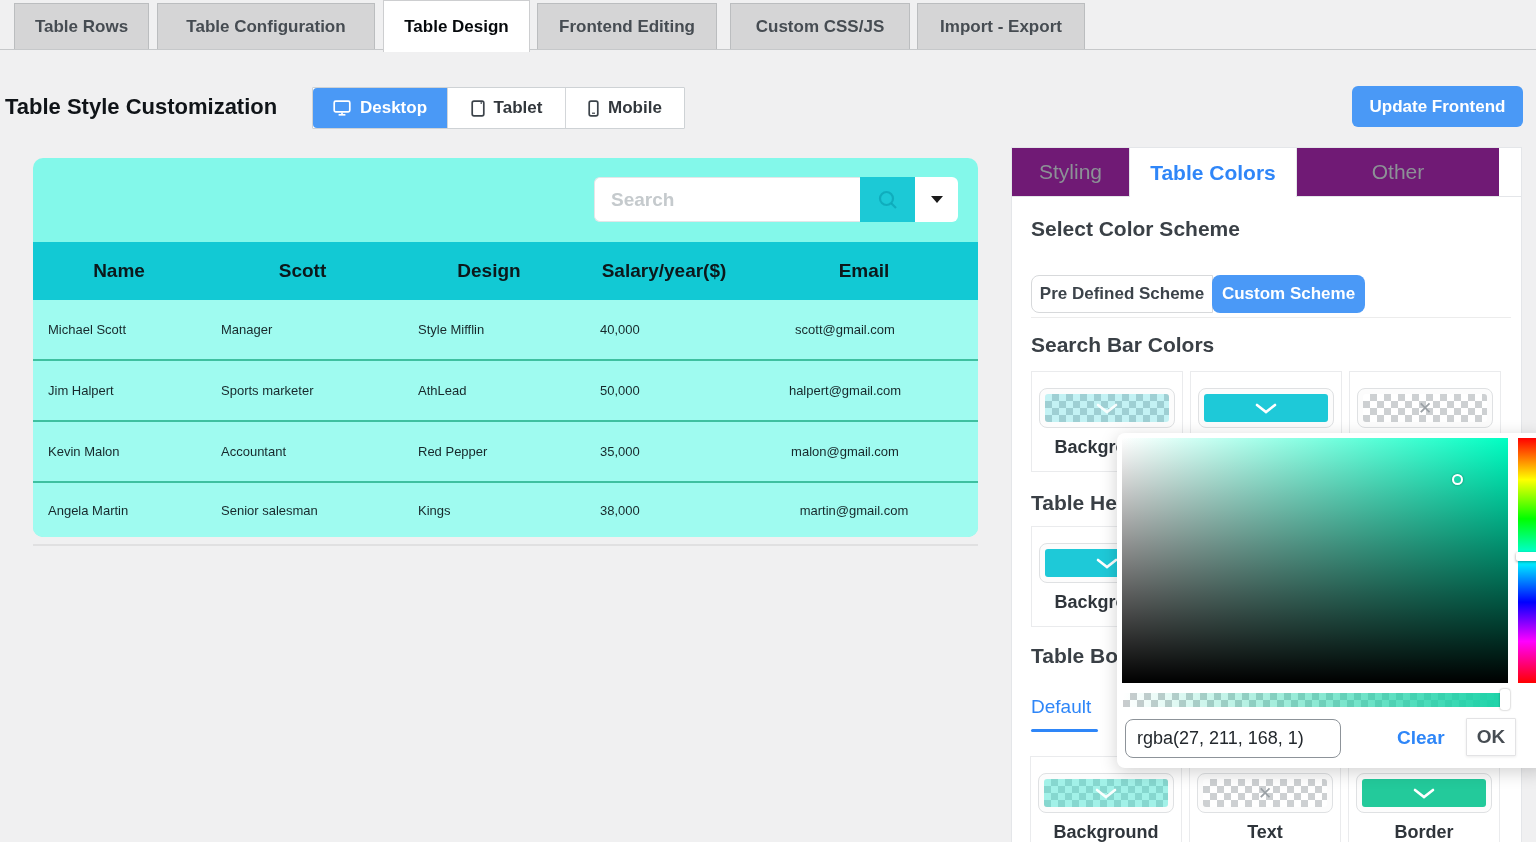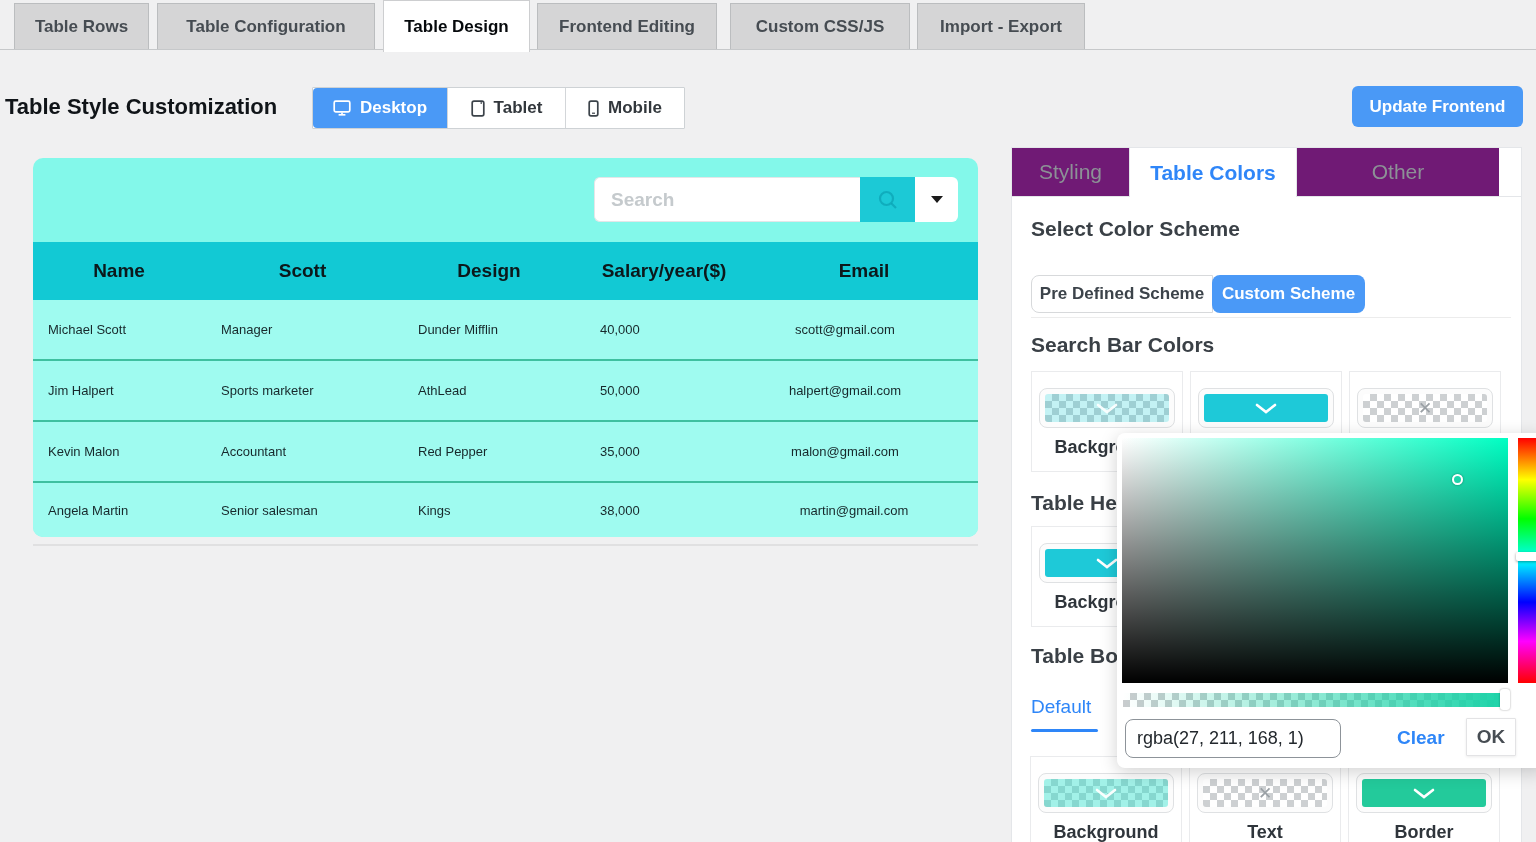--- a/index.html
+++ b/index.html
@@ -132,21 +132,21 @@
   <div class="phead">
     <div class="hc" style="width:172px">Name</div>
     <div class="hc" style="width:195px">Scott</div>
     <div class="hc" style="width:178px">Design</div>
     <div class="hc" style="width:172px">Salary/year($)</div>
     <div class="hc" style="width:228px">Email</div>
   </div>
   <div class="prow" style="top:142px;height:59px">
     <div class="bc" style="width:172px;padding-left:15px">Michael Scott</div>
     <div class="bc" style="width:195px;padding-left:16px">Manager</div>
-    <div class="bc" style="width:178px;padding-left:18px">Dunder Mifflin</div>
+    <div class="bc" style="width:178px;padding-left:18px">Style Mifflin</div>
     <div class="bc" style="width:172px;padding-left:22px">40,000</div>
     <div class="bc" style="width:228px;text-align:center;padding-right:38px">scott@gmail.com</div>
   </div>
   <div class="prow bt" style="top:201px;height:61px">
     <div class="bc" style="width:172px;padding-left:15px">Jim Halpert</div>
     <div class="bc" style="width:195px;padding-left:16px">Sports marketer</div>
     <div class="bc" style="width:178px;padding-left:18px">AthLead</div>
     <div class="bc" style="width:172px;padding-left:22px">50,000</div>
     <div class="bc" style="width:228px;text-align:center;padding-right:38px">halpert@gmail.com</div>
   </div>

